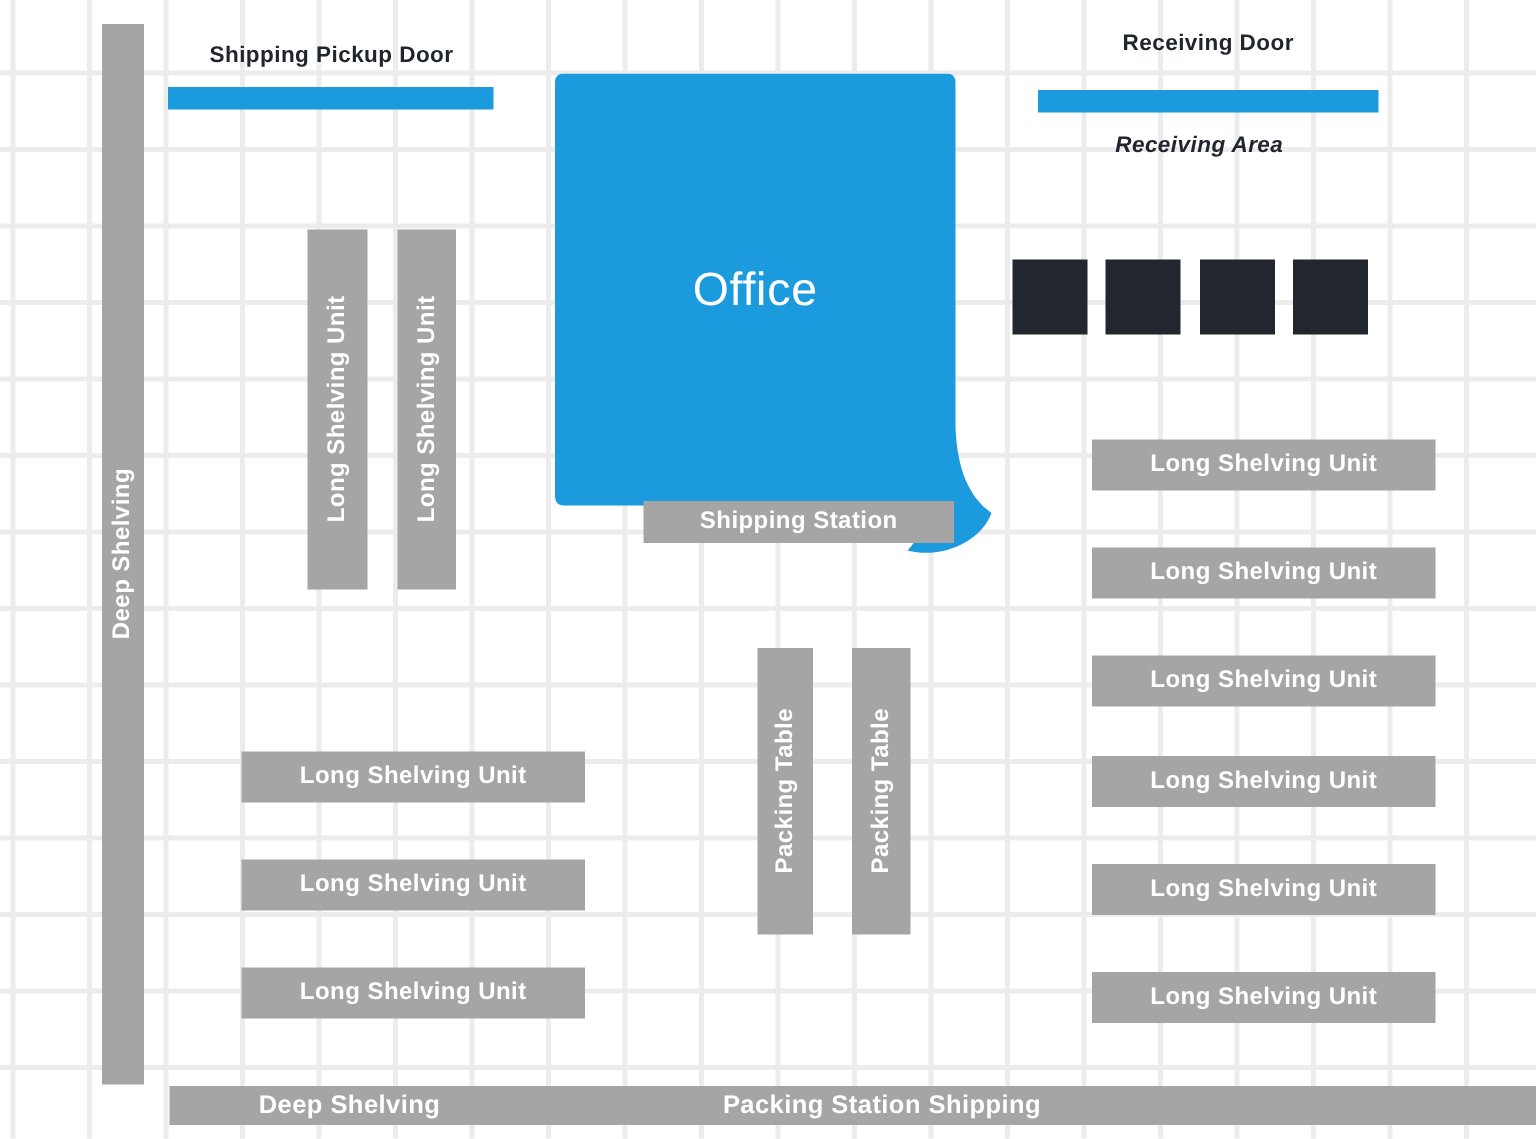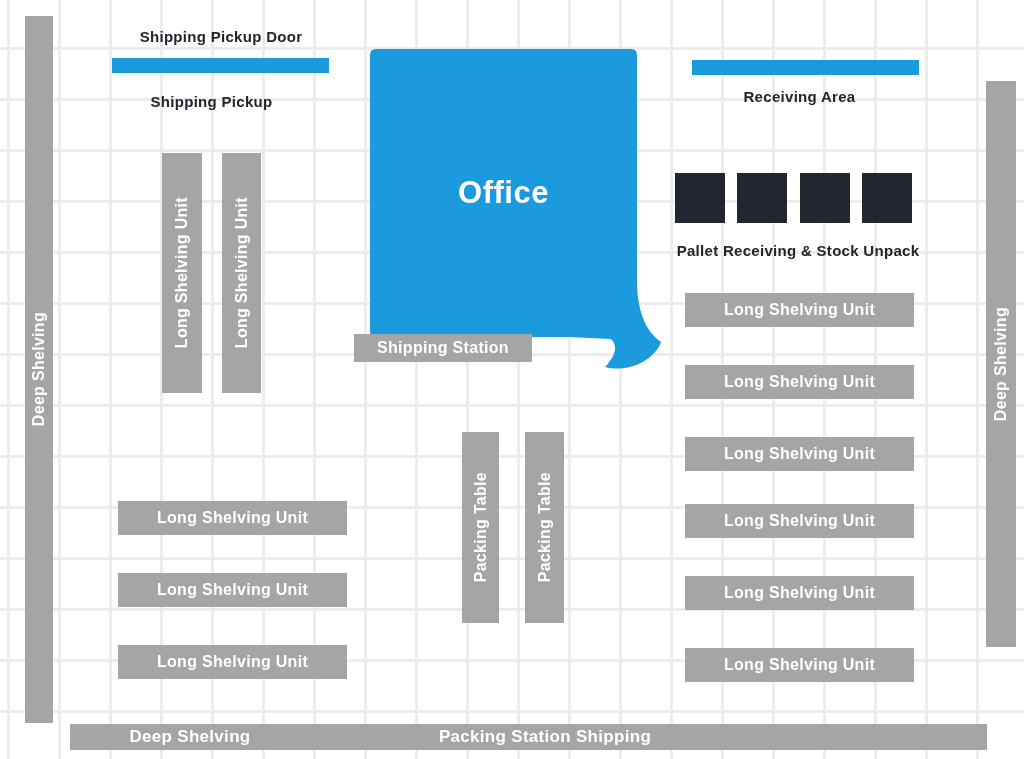--- a/index.html
+++ b/index.html
@@ -43,20 +43,21 @@
     height:15px;
     background:var(--accent-blue);
   }
   
   .bar{
     position:absolute;
     background:var(--shelf-gray);
     display:flex;
     align-items:center;
     justify-content:center;
+    margin-left:43px;
   }
   .bar .blabel{
     color:#fff;
     font-weight:700;
     font-size:16px;
     letter-spacing:.3px;
     white-space:nowrap;
   }
   
   .vbar .blabel{
@@ -74,21 +75,21 @@
   
   .office-svg{position:absolute;left:370px;top:49px;}
   .office-svg path{fill:var(--accent-blue);}
   .office-label{
     position:absolute;
     left:370px;top:49px;
     width:267px;height:288px;
     display:flex;align-items:center;justify-content:center;
     color:#fff;
     font-size:31px;
-    font-weight:700;
+    font-weight:400;
     letter-spacing:.5px;
   }
   
   .bbl{
     position:absolute;
     top:50%;
     transform:translateY(-50%);
     color:#fff;
     font-weight:700;
     font-size:17px;
@@ -102,50 +103,49 @@
 <body>
 
 <div class="floor">
 
   <div class="bar vbar deep" style="left:25px;top:16px;width:28px;height:707px;">
     <span class="blabel">Deep Shelving</span>
   </div>
 
   <div class="lbl" style="left:112px;top:26px;width:218px;">Shipping Pickup Door</div>
   <div class="door" style="left:112px;top:58px;width:217px;"></div>
-  <div class="lbl" style="left:104px;top:91px;width:215px;">Shipping Pickup</div>
 
   <div class="bar vbar" style="left:162px;top:153px;width:40px;height:240px;">
     <span class="blabel">Long Shelving Unit</span>
   </div>
   <div class="bar vbar" style="left:222px;top:153px;width:39px;height:240px;">
     <span class="blabel">Long Shelving Unit</span>
   </div>
 
   <svg class="office-svg" width="300" height="325" viewBox="0 0 300 325">
     <path d="M6,0 H261 Q267,0 267,6 V236
              C268,260 274,281 291,293
              C284,312 258,324 235,318
              C246,306 248,297 241,290
              L199,288 H6 Q0,288 0,282 V6 Q0,0 6,0 Z"></path>
   </svg>
   <div class="office-label">Office</div>
 
-  <div class="bar" style="left:354px;top:334px;width:178px;height:28px;">
+  <div class="bar" style="left:386px;top:334px;width:207px;height:28px;">
     <span class="blabel">Shipping Station</span>
   </div>
 
+  <div class="lbl" style="left:692px;top:18px;width:227px;">Receiving Door</div>
   <div class="door" style="left:692px;top:60px;width:227px;"></div>
-  <div class="lbl" style="left:692px;top:86px;width:215px;">Receiving Area</div>
+  <div class="lbl" style="left:692px;top:86px;width:215px;font-style:italic;">Receiving Area</div>
 
   <div class="pallet" style="left:675px;"></div>
   <div class="pallet" style="left:737px;"></div>
   <div class="pallet" style="left:800px;"></div>
   <div class="pallet" style="left:862px;"></div>
-  <div class="lbl" style="left:658px;top:240px;width:280px;">Pallet Receiving &amp; Stock Unpack</div>
 
   <div class="bar" style="left:685px;top:293px;width:229px;height:34px;">
     <span class="blabel">Long Shelving Unit</span>
   </div>
   <div class="bar" style="left:685px;top:365px;width:229px;height:34px;">
     <span class="blabel">Long Shelving Unit</span>
   </div>
   <div class="bar" style="left:685px;top:437px;width:229px;height:34px;">
     <span class="blabel">Long Shelving Unit</span>
   </div>

